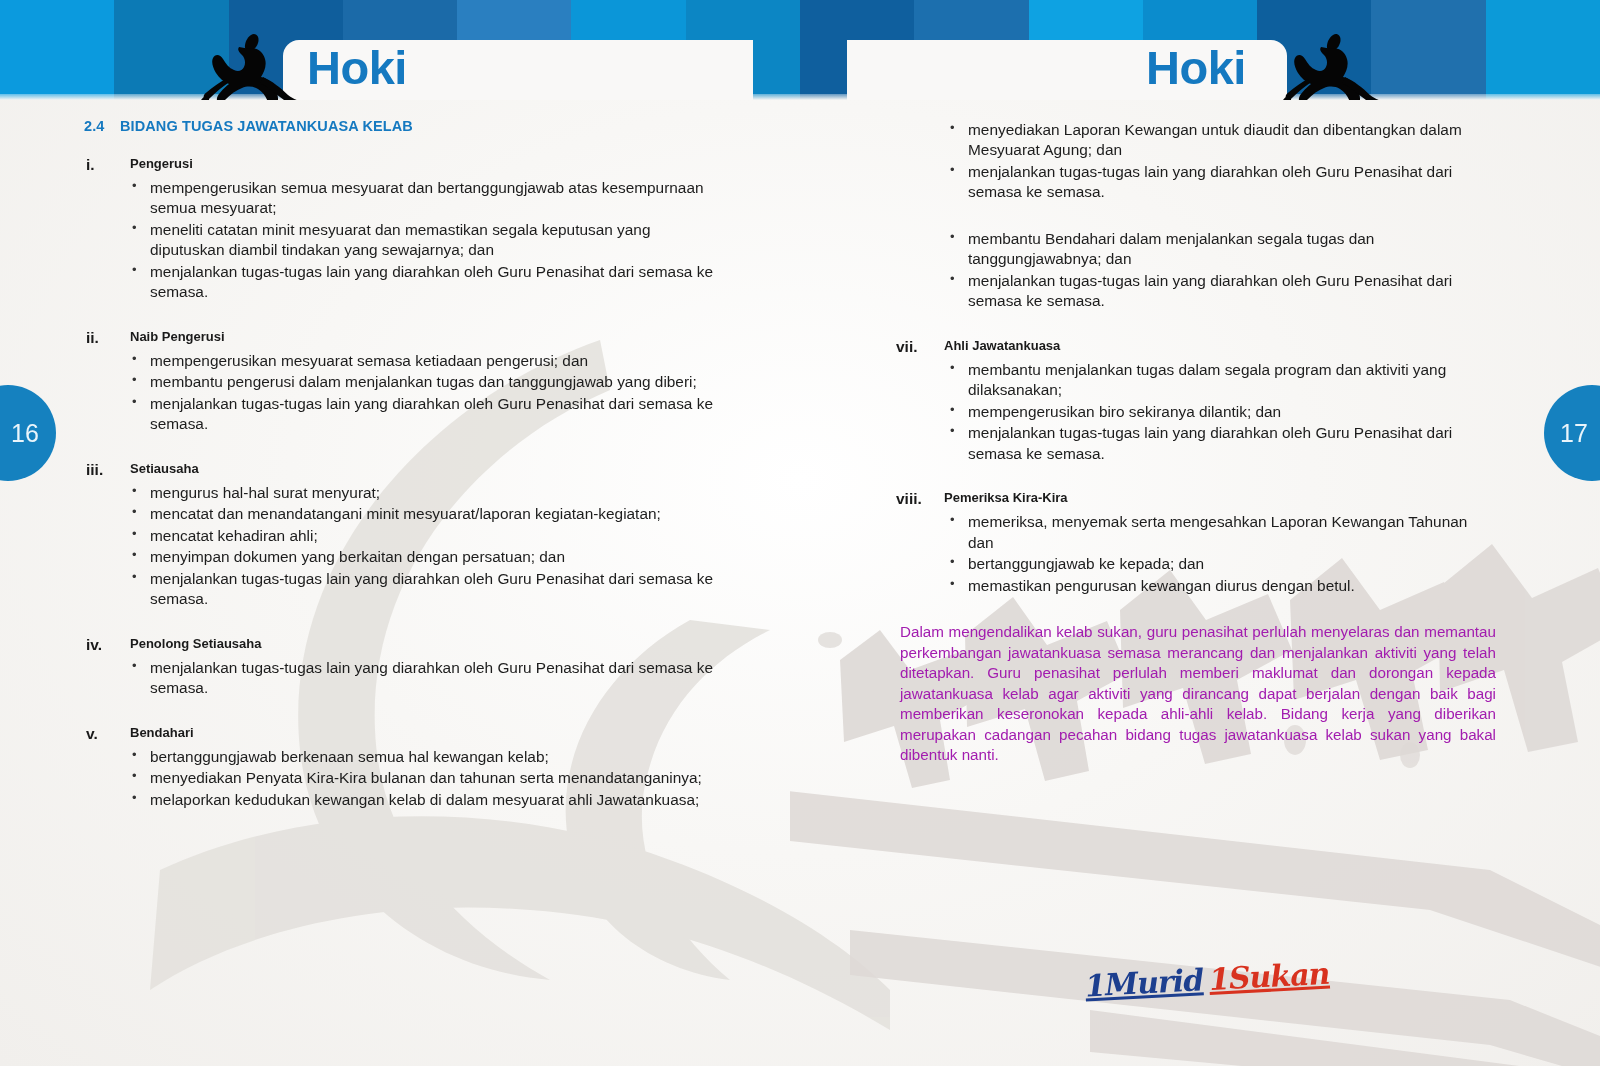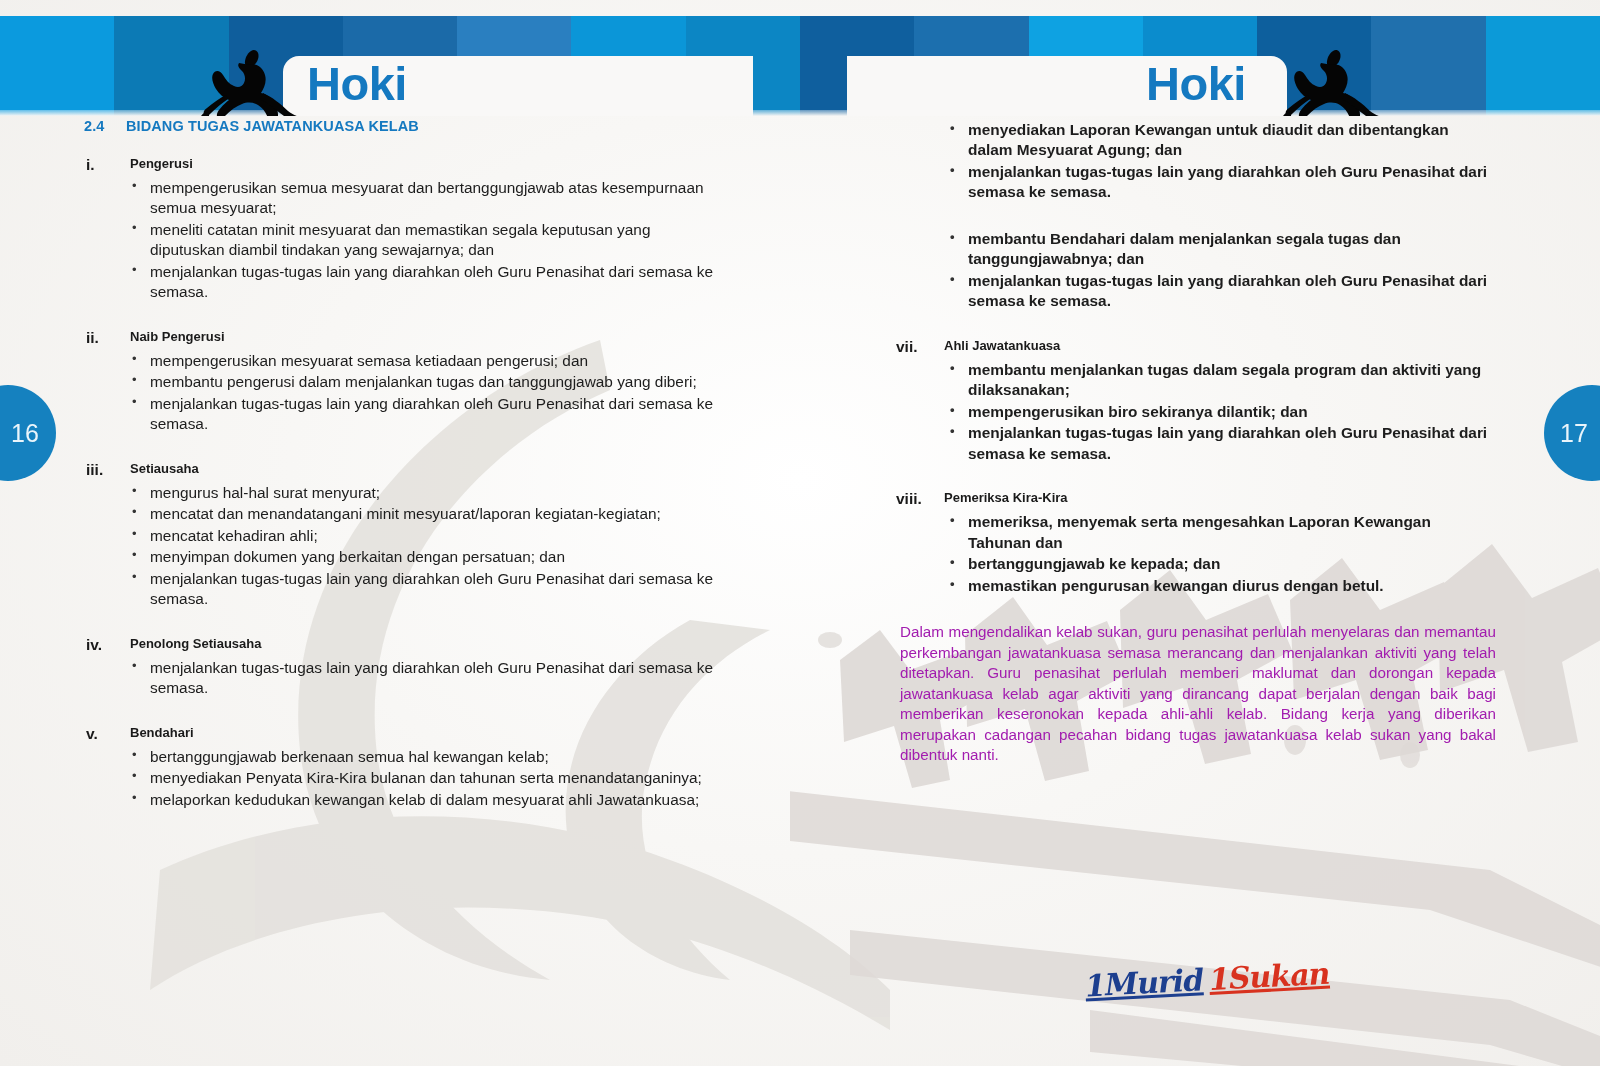--- a/index.html
+++ b/index.html
@@ -18,21 +18,21 @@
     background:
       radial-gradient(ellipse at 50% 45%, #ffffff 0%, #f8f7f5 45%, #f1efec 100%);
   }
 
   
   .wm{position:absolute;inset:0;overflow:hidden;pointer-events:none;}
   .wm svg{position:absolute;}
 
   
   .header{
-    position:absolute;left:0;top:16px;width:1600px;height:100px;
+    position:absolute;left:0;top:0;width:1600px;height:100px;
     overflow:hidden;
   }
   .stripes{position:absolute;left:0;top:0;width:1600px;height:100px;display:flex;}
   .stripes i{display:block;height:100%;}
   .hdr-fade{
     position:absolute;left:0;bottom:0;width:1600px;height:6px;
     background:linear-gradient(to bottom, rgba(255,255,255,.35), #f7f6f4);
   }
 
   
@@ -65,35 +65,35 @@
   .pagenum.right{left:1544px;top:385px;padding-right:36px;box-sizing:border-box;}
 
   
   .col{position:absolute;top:118px;}
   .col.left{left:84px;width:640px;}
   .col.right{left:896px;width:600px;}
 
   .sec-head{
     color:#1579c0;font-weight:bold;font-size:14.5px;
     letter-spacing:.1px;margin:0 0 22px 0;
-    display:flex;gap:16px;
+    display:flex;gap:10px;
   }
   .sec-head .no{min-width:26px;}
 
   .item{display:flex;margin-bottom:4px;}
   .item .rn{
     font-weight:bold;font-size:15.5px;color:#1a1a1a;
     width:44px;flex:none;text-align:left;padding-left:2px;
   }
   .item.w-narrow .rn{width:48px;padding-left:0;}
   .item .rt{font-weight:bold;font-size:13px;color:#1a1a1a;}
 
   ul.bul{list-style:none;margin:2px 0 26px 0;padding:0;}
   ul.bul.lx{margin-left:44px;}
-  ul.bul.rx{margin-left:50px;font-weight:bold;}
+  ul.bul.rx{margin-left:50px;}
   ul.bul li{
     position:relative;padding-left:22px;
     font-size:15.4px;line-height:1.33;color:#1d1d1d;
     margin-bottom:1px;
   }
   ul.bul li:before{
     content:"•";position:absolute;left:4px;top:-1px;
     font-size:13px;color:#333;
   }
 

